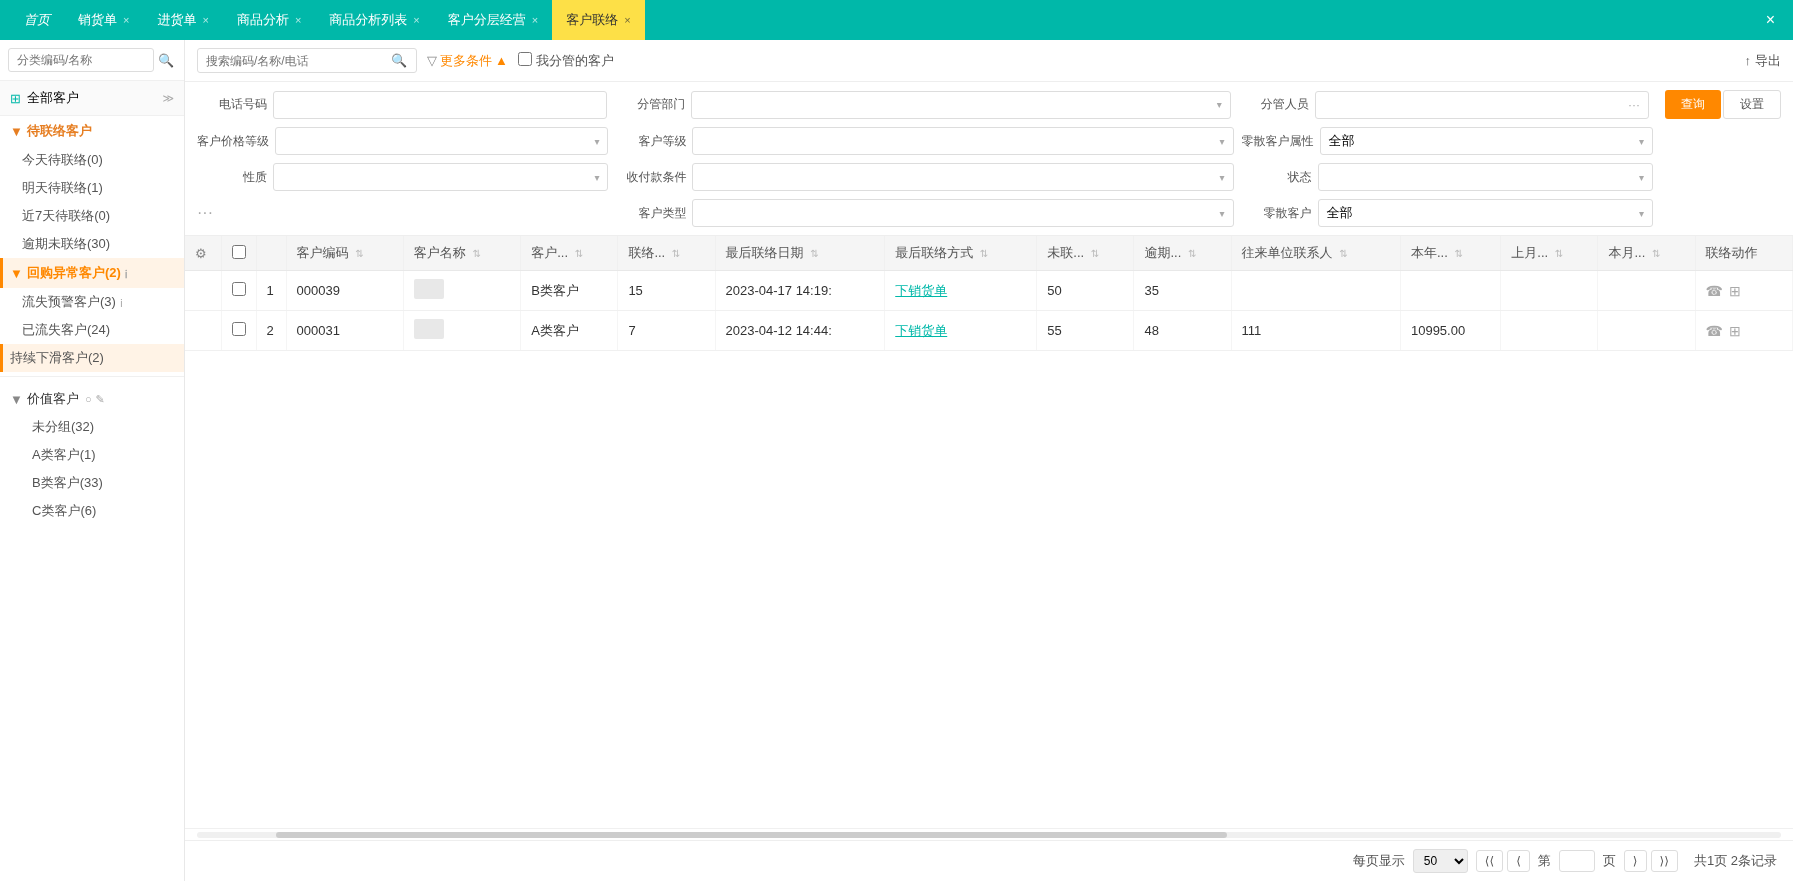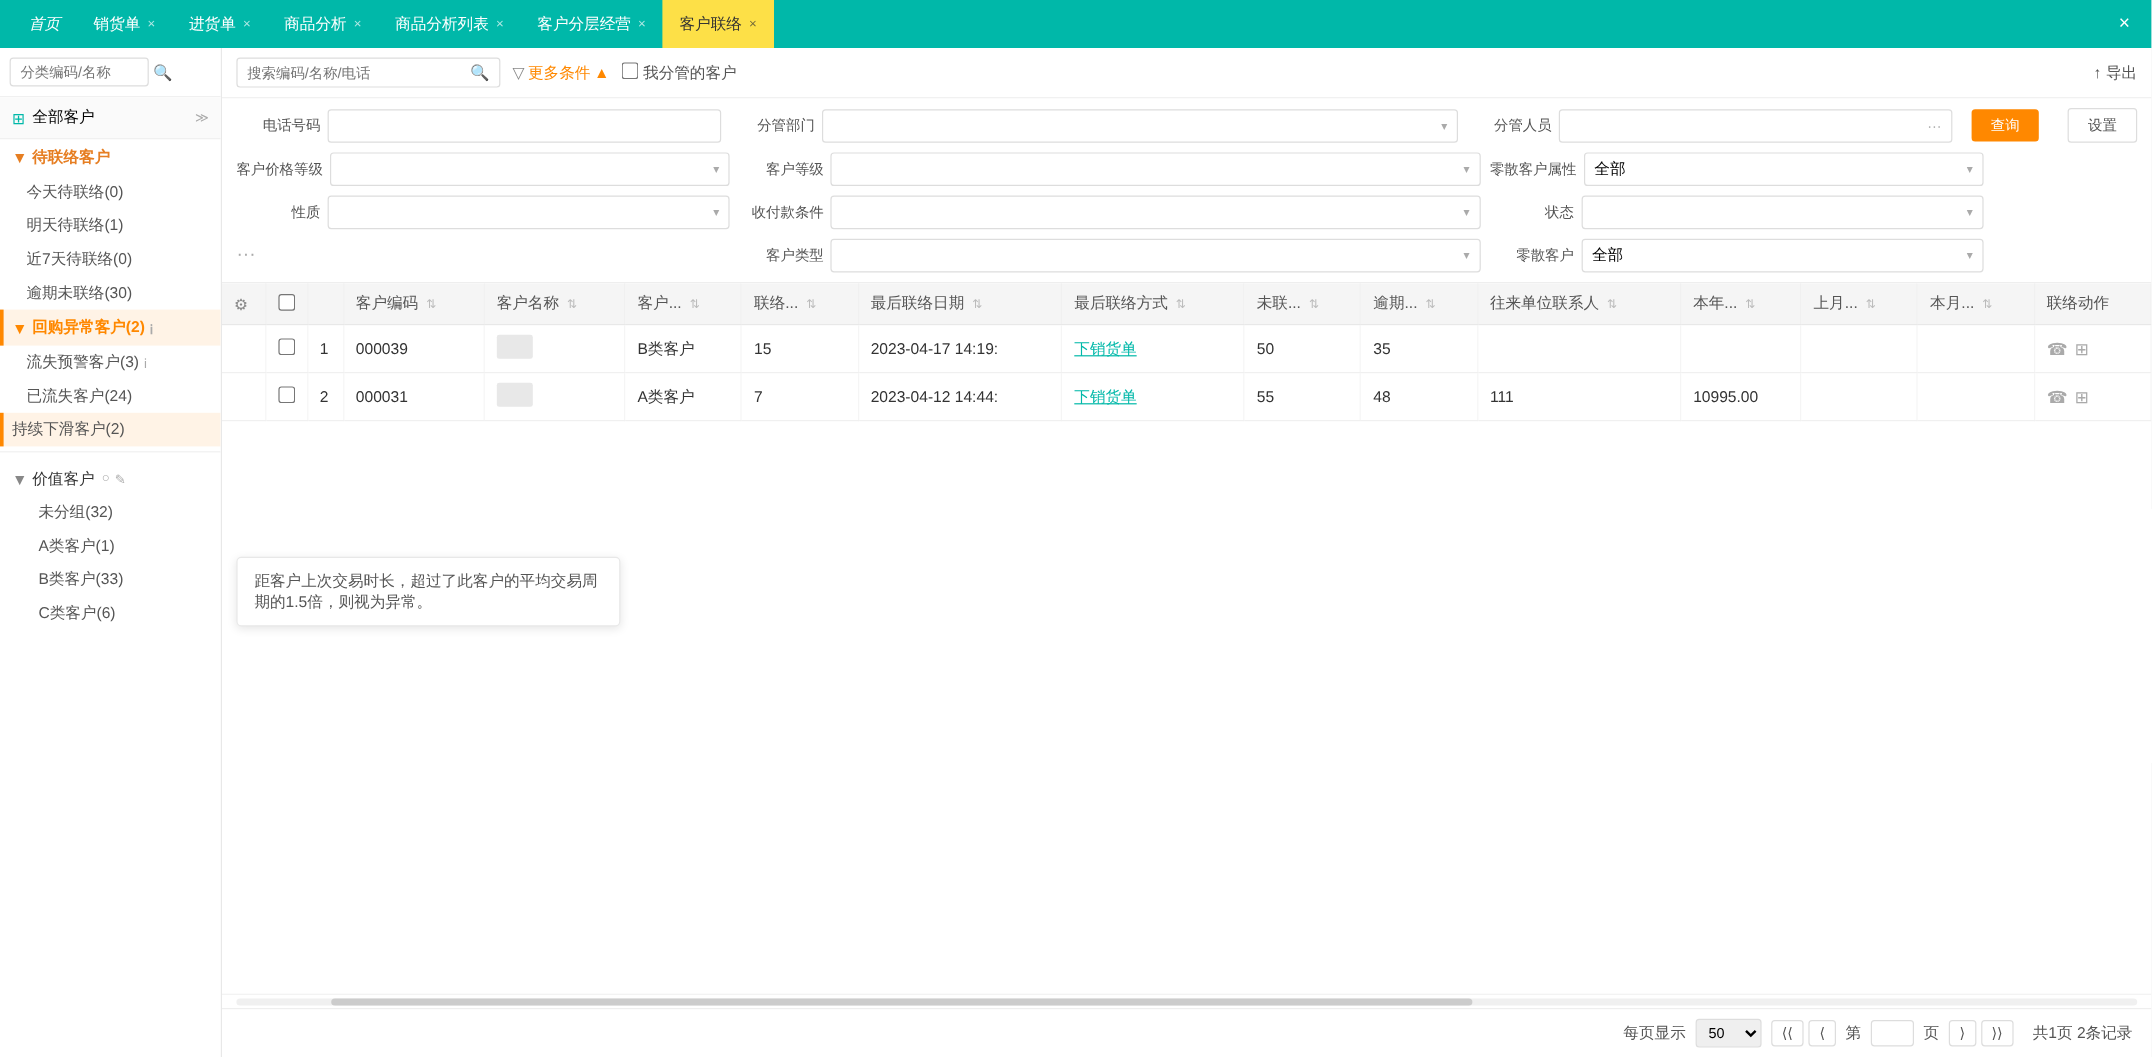--- a/index.html
+++ b/index.html
@@ -37,21 +37,21 @@
     
     .sidebar {
       width: 185px; background: white; border-right: 1px solid #e8e8e8;
       display: flex; flex-direction: column; overflow: hidden; flex-shrink: 0;
     }
     .sidebar-search {
       padding: 8px; border-bottom: 1px solid #f0f0f0; display: flex; align-items: center;
     }
     .sidebar-search input {
       border: 1px solid #ddd; border-radius: 3px; padding: 4px 8px;
-      width: 116px; font-size: 12px; outline: none;
+      width: 146px; font-size: 12px; outline: none;
     }
     .sidebar-search .search-btn {
       margin-left: 4px; color: #aaa; cursor: pointer;
     }
     .sidebar-content { flex: 1; overflow-y: auto; }
     .sidebar-header {
       display: flex; align-items: center; padding: 8px 10px;
       background: #fafafa; border-bottom: 1px solid #f0f0f0; cursor: pointer;
     }
     .sidebar-header .icon-grid { margin-right: 6px; color: #00b8a9; }
@@ -127,21 +127,21 @@
       font-size: 12px; display: flex; align-items: center; justify-content: space-between;
       background: white; cursor: pointer; height: 28px;
     }
     .filter-select .placeholder { color: #bbb; }
     .filter-select .arrow { color: #aaa; font-size: 10px; }
     .filter-input {
       flex: 1; border: 1px solid #ddd; border-radius: 3px; padding: 4px 8px;
       font-size: 12px; height: 28px; outline: none;
     }
     .filter-btn-group {
-      display: flex; gap: 24px; margin-left: 8px; align-items: center;
+      display: flex; gap: 2px; margin-left: 8px;
     }
     .btn-query {
       background: #f80; color: white; border: none; border-radius: 3px;
       padding: 5px 16px; cursor: pointer; font-size: 12px;
     }
     .btn-settings {
       background: white; color: #555; border: 1px solid #ddd; border-radius: 3px;
       padding: 5px 16px; cursor: pointer; font-size: 12px;
     }
     .filter-dots {
@@ -452,23 +452,20 @@
             <span>全部</span>
             <span class="arrow">▾</span>
           </div>
         </div>
         <div style="min-width:120px;"></div>
       </div>
     </div>
 
     <div class="table-area" style="position:relative;">
 
-      <div class="tooltip-box">
-        <span>距客户上次交易时长，超过了此客户的平均交易周期的1.5倍，则视为异常。</span>
-      </div>
 
       <table>
         <thead>
           <tr>
             <th style="width:36px;">
               <span class="gear-cell">⚙</span>
             </th>
             <th style="width:30px;">
               <input type="checkbox" class="cb" style="">
             </th>

